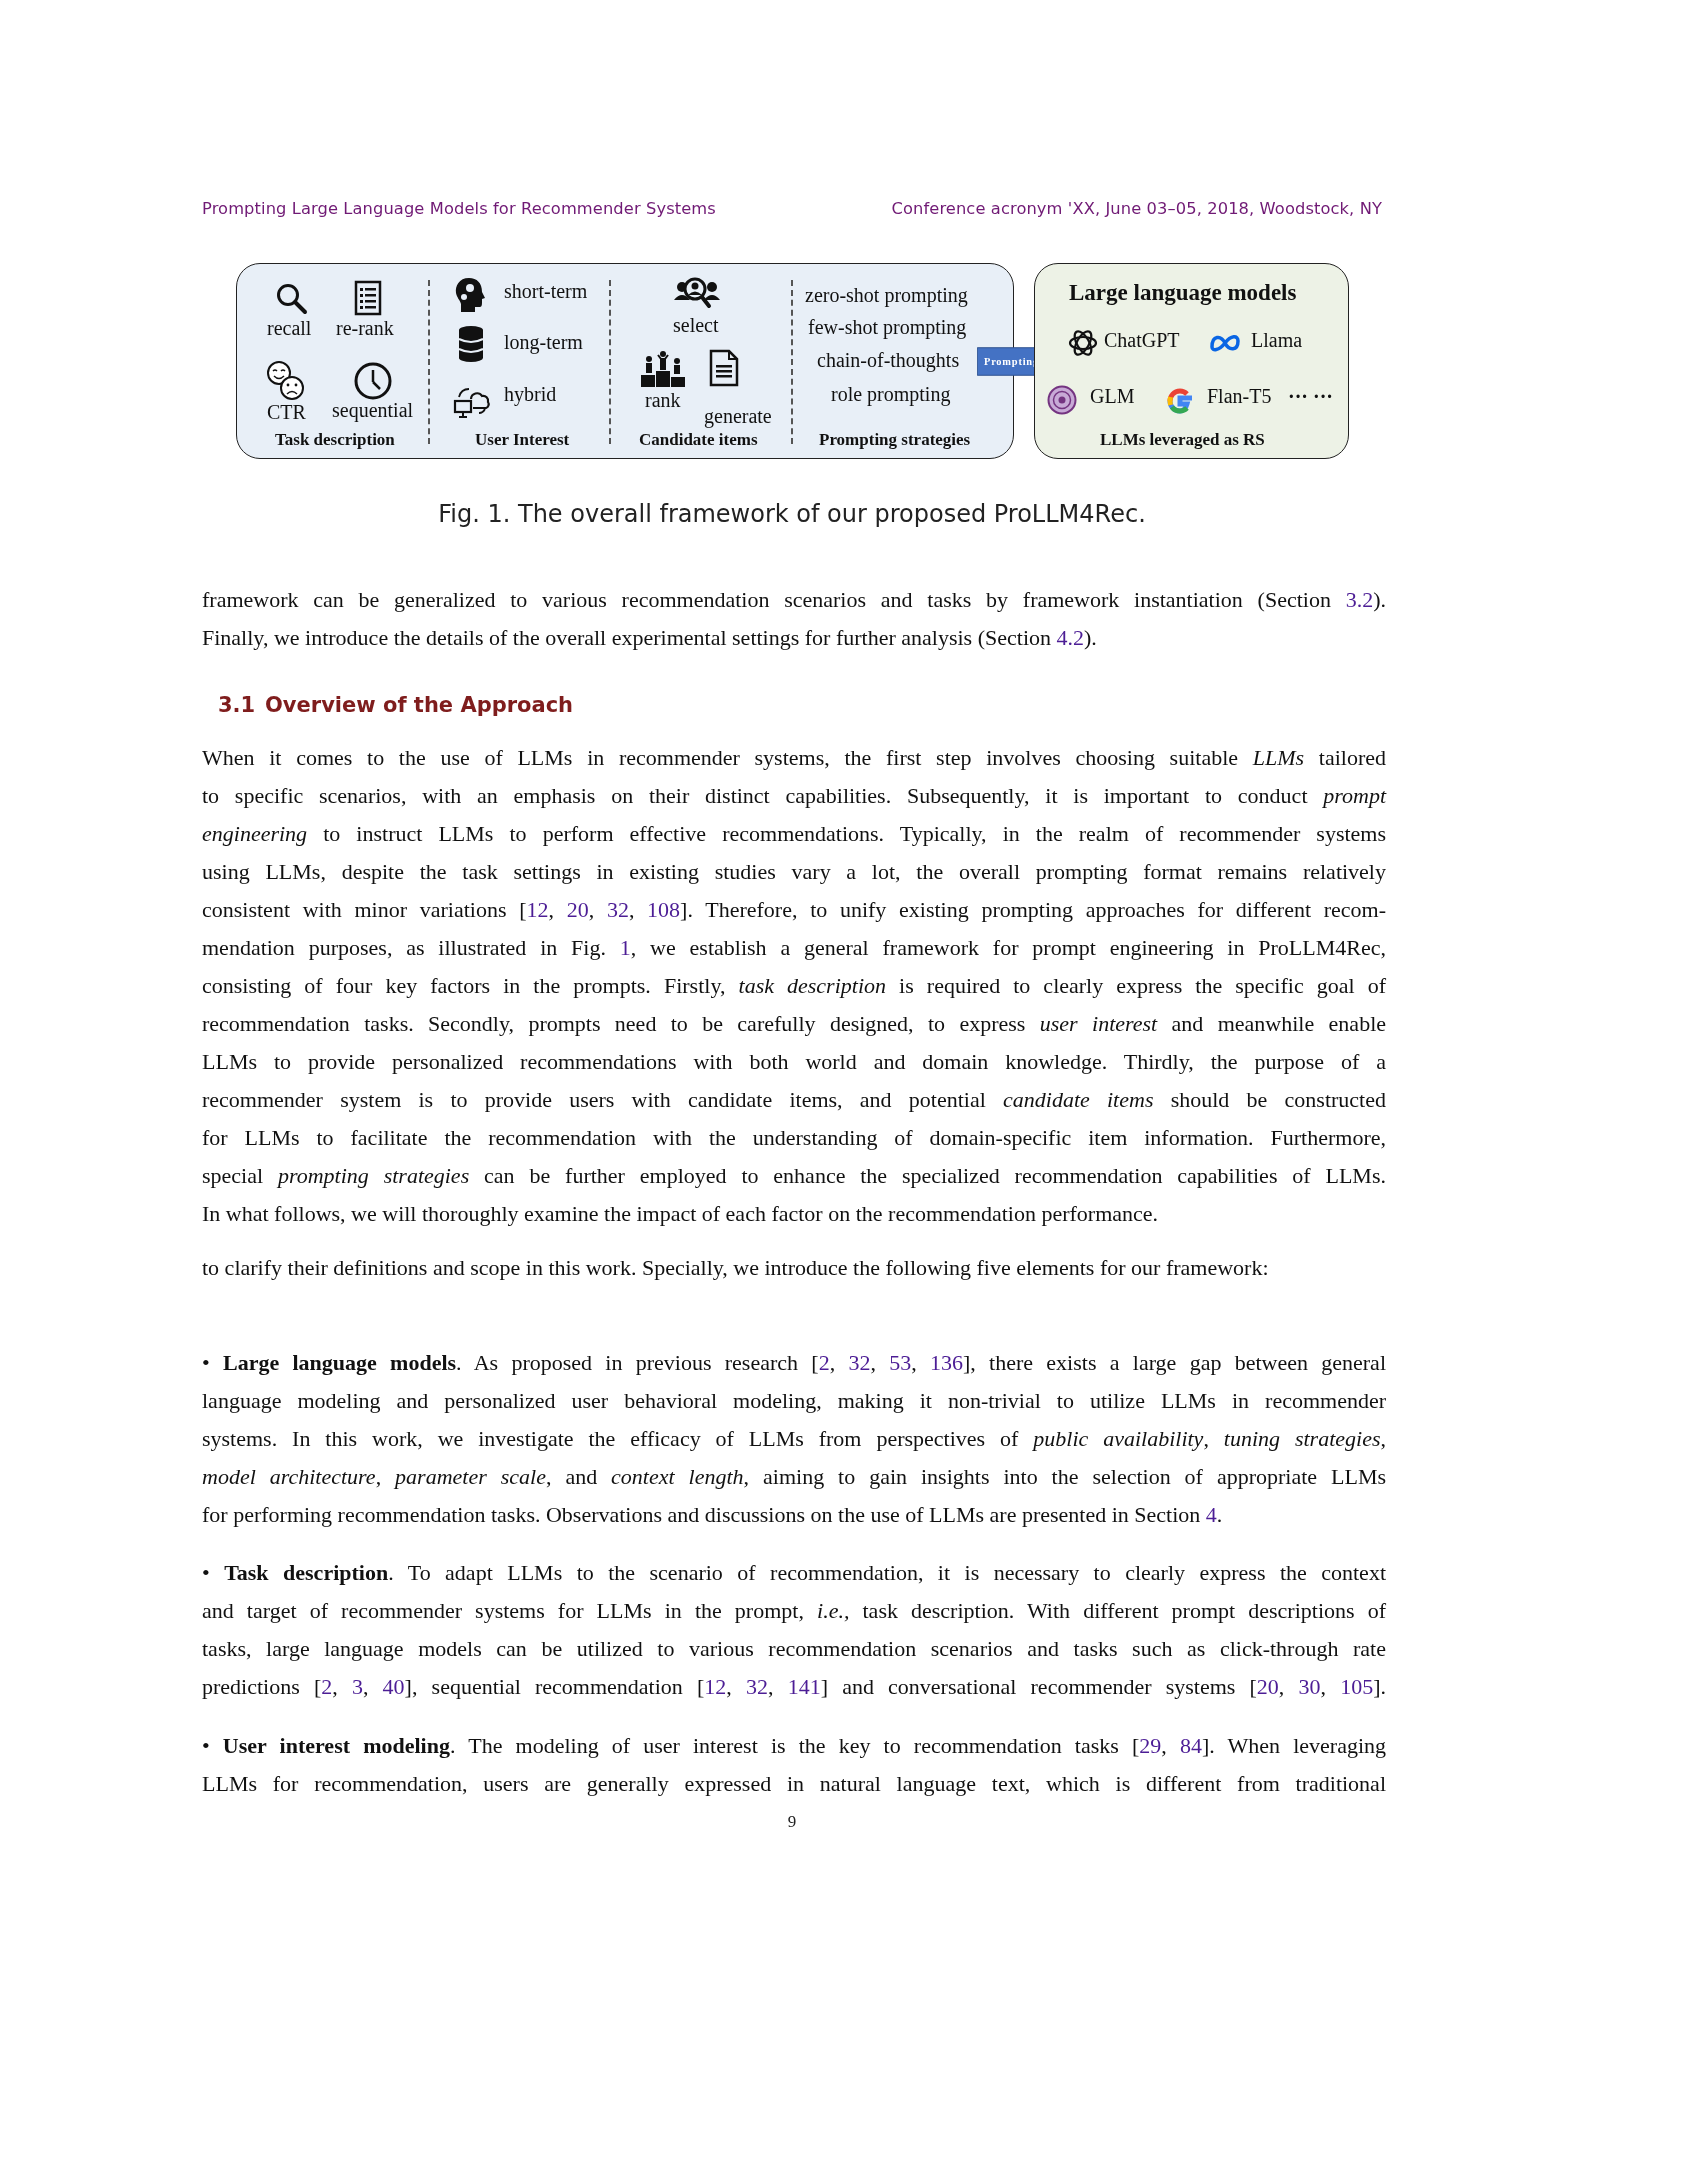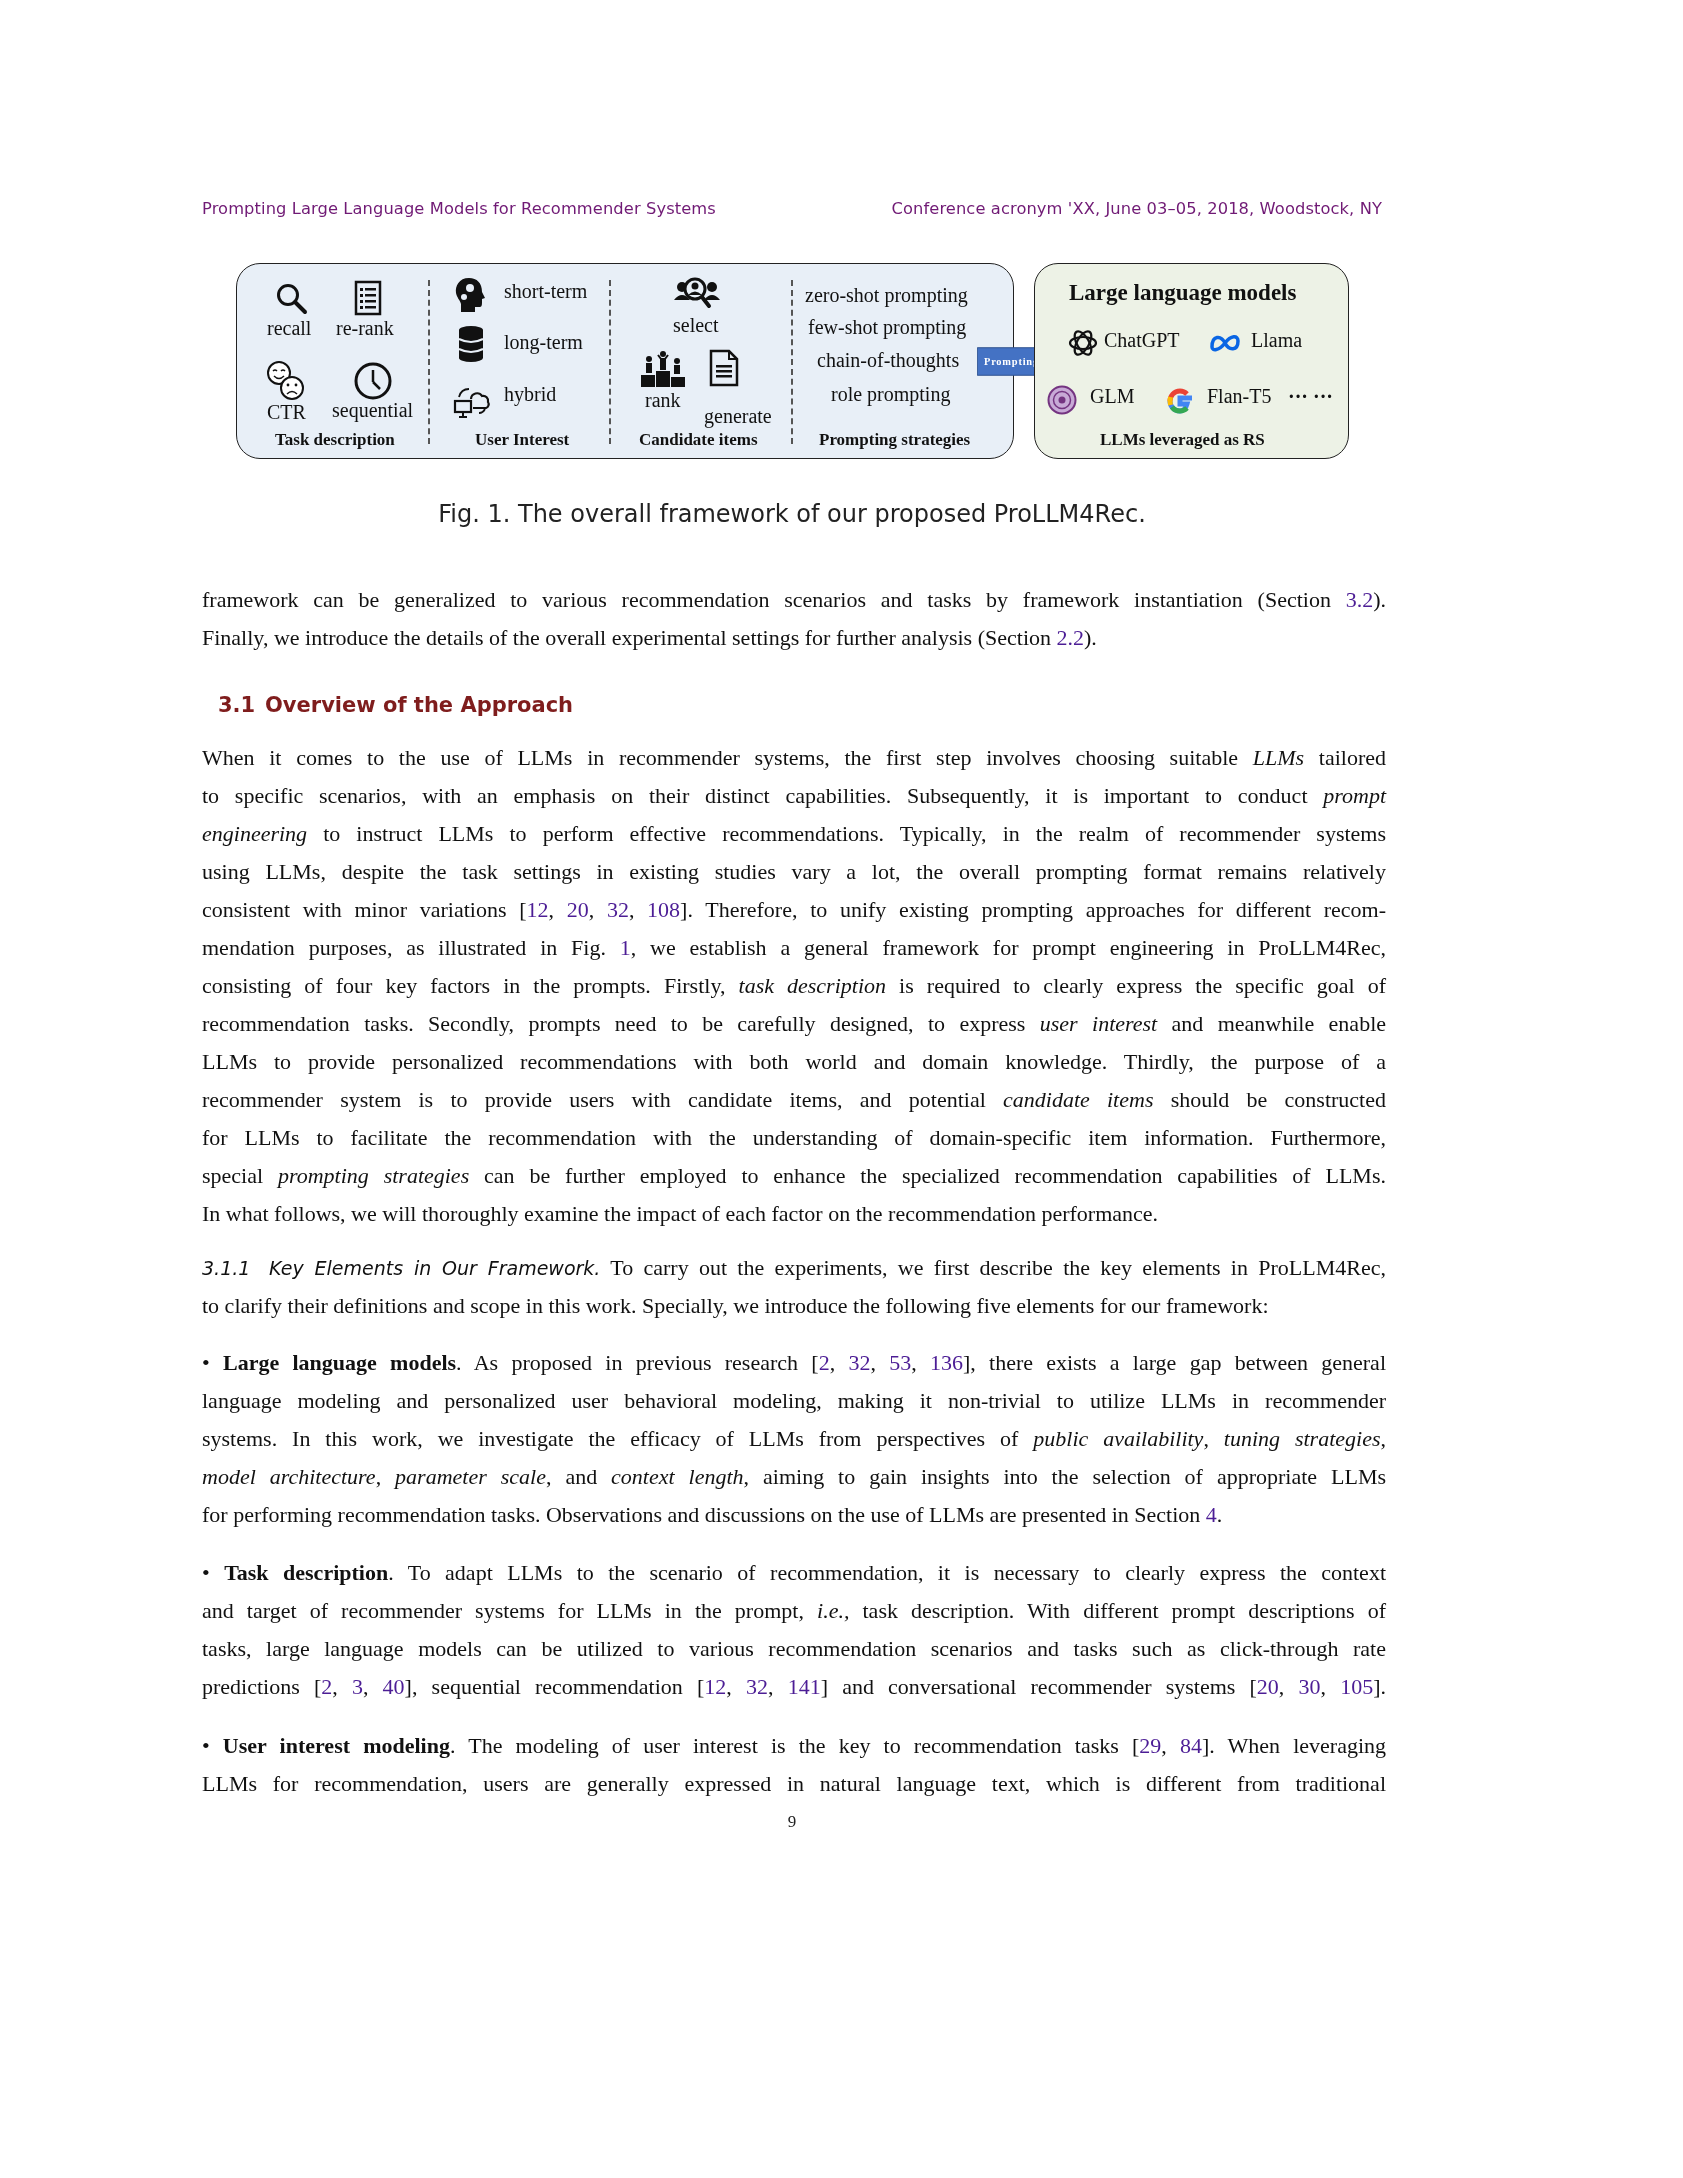--- a/index.html
+++ b/index.html
@@ -188,21 +188,21 @@
     <div class="fig-label" style="left:172px;top:121px">Flan-T5</div>
     <div class="fig-label" style="left:253px;top:121px;font-weight:bold">··· ···</div>
     <div class="fig-cap-bold" style="left:65px;top:166px">LLMs leveraged as RS</div>
   </div>
 </div>
 
 <div class="fig-caption">Fig. 1.  The overall framework of our proposed ProLLM4Rec.</div>
 
 <div class="text-block" style="top:581px">
   <span class="line"><span>framework can be generalized to various recommendation scenarios and tasks by framework instantiation (Section </span><a class="cite">3.2</a><span>).</span></span>
-  <span class="line last"><span>Finally, we introduce the details of the overall experimental settings for further analysis (Section </span><a class="cite">2.2</a><span>).</span></span>
+  <span class="line last"><span>Finally, we introduce the details of the overall experimental settings for further analysis (Section </span><a class="cite">4.2</a><span>).</span></span>
 </div>
 
 <div class="section-head">
   <span class="num">3.1</span><span>Overview of the Approach</span>
 </div>
 
 <div class="text-block" style="top:739px">
   <span class="line"><span>When it comes to the use of LLMs in recommender systems, the first step involves choosing suitable </span><em>LLMs</em><span> tailored</span></span>
   <span class="line"><span>to specific scenarios, with an emphasis on their distinct capabilities. Subsequently, it is important to conduct </span><em>prompt</em></span>
   <span class="line"><em>engineering</em><span> to instruct LLMs to perform effective recommendations. Typically, in the realm of recommender systems</span></span>
@@ -212,21 +212,20 @@
   <span class="line"><span>consisting of four key factors in the prompts. Firstly, </span><em>task description</em><span> is required to clearly express the specific goal of</span></span>
   <span class="line"><span>recommendation tasks. Secondly, prompts need to be carefully designed, to express </span><em>user interest</em><span> and meanwhile enable</span></span>
   <span class="line">LLMs to provide personalized recommendations with both world and domain knowledge. Thirdly, the purpose of a</span>
   <span class="line"><span>recommender system is to provide users with candidate items, and potential </span><em>candidate items</em><span> should be constructed</span></span>
   <span class="line">for LLMs to facilitate the recommendation with the understanding of domain-specific item information. Furthermore,</span>
   <span class="line"><span>special </span><em>prompting strategies</em><span> can be further employed to enhance the specialized recommendation capabilities of LLMs.</span></span>
   <span class="line last">In what follows, we will thoroughly examine the impact of each factor on the recommendation performance.</span>
 </div>
 
 <div class="text-block" style="top:1249px">
-  <span class="line"><em style="font-family:'DejaVu Sans',sans-serif;font-size:19px;display:inline-block;width:67px;text-align:left">3.1.1</em><em style="font-family:'DejaVu Sans',sans-serif;font-size:19px">Key Elements in Our Framework.</em>  <span>To carry out the experiments, we first describe the key elements in ProLLM4Rec,</span></span>
   <span class="line last">to clarify their definitions and scope in this work. Specially, we introduce the following five elements for our framework:</span>
 </div>
 
 <div class="text-block" style="top:1344px">
   <span class="line">• <b>Large language models</b><span>.  As proposed in previous research [</span><a class="cite">2</a>, <a class="cite">32</a>, <a class="cite">53</a>, <a class="cite">136</a><span>], there exists a large gap between general</span></span>
   <span class="line">language modeling and personalized user behavioral modeling, making it non-trivial to utilize LLMs in recommender</span>
   <span class="line"><span>systems. In this work, we investigate the efficacy of LLMs from perspectives of </span><em>public availability</em><span>, </span><em>tuning strategies</em><span>,</span></span>
   <span class="line"><em>model architecture</em><span>, </span><em>parameter scale</em><span>, and </span><em>context length</em><span>, aiming to gain insights into the selection of appropriate LLMs</span></span>
   <span class="line last"><span>for performing recommendation tasks. Observations and discussions on the use of LLMs are presented in Section </span><a class="cite">4</a><span>.</span></span>
 </div>

